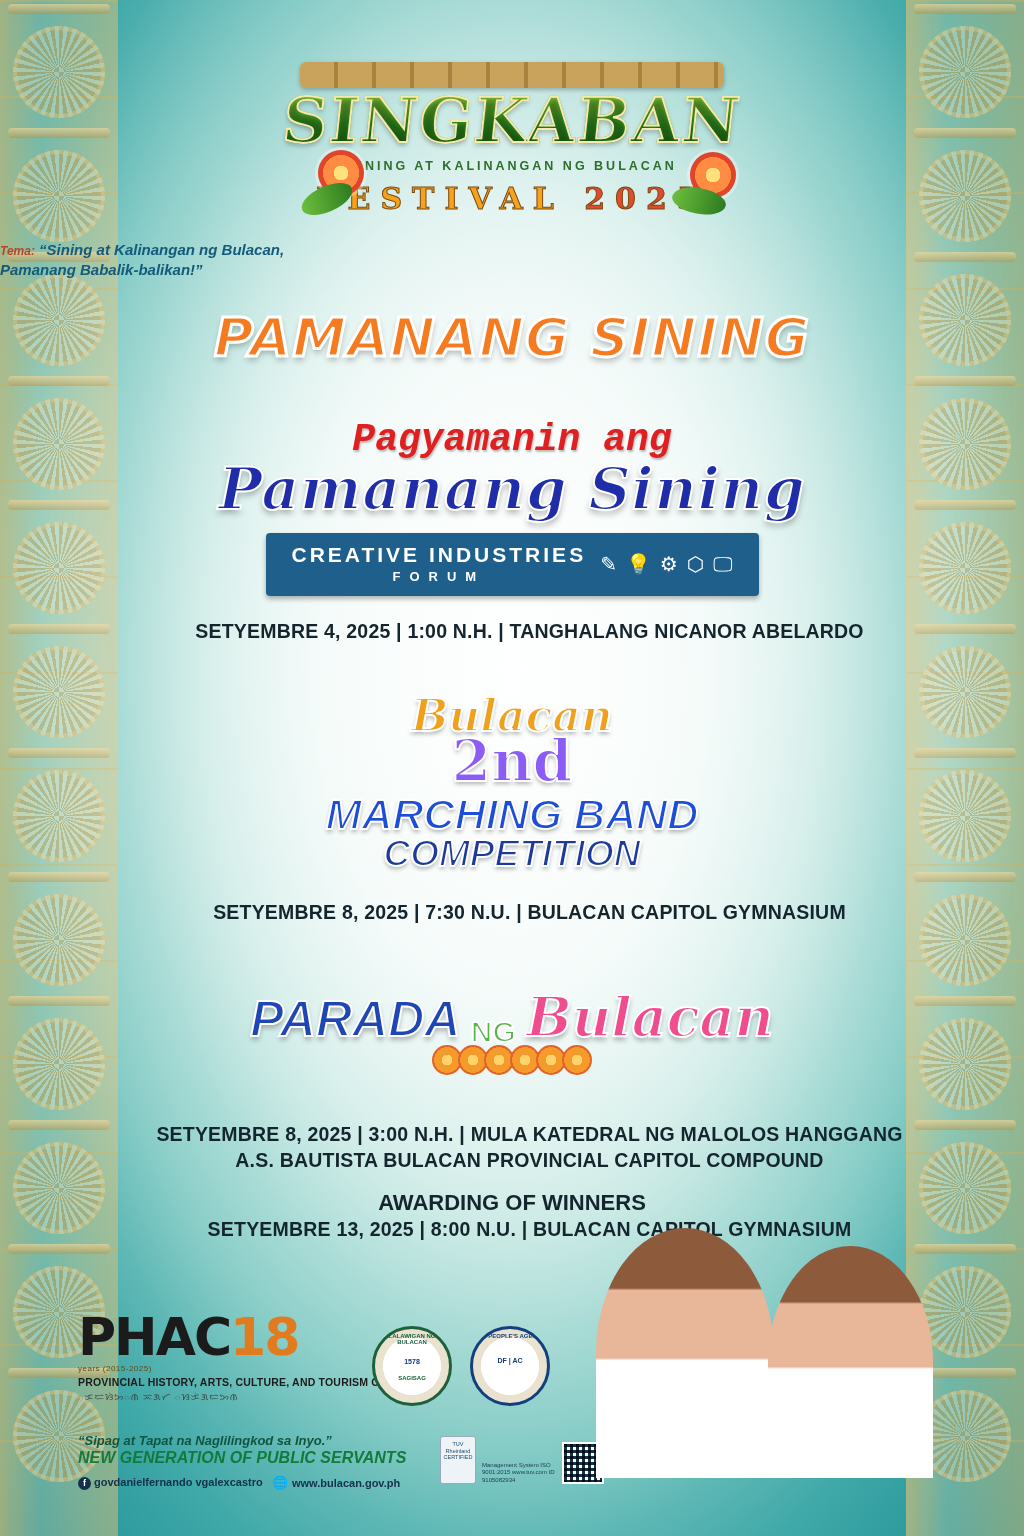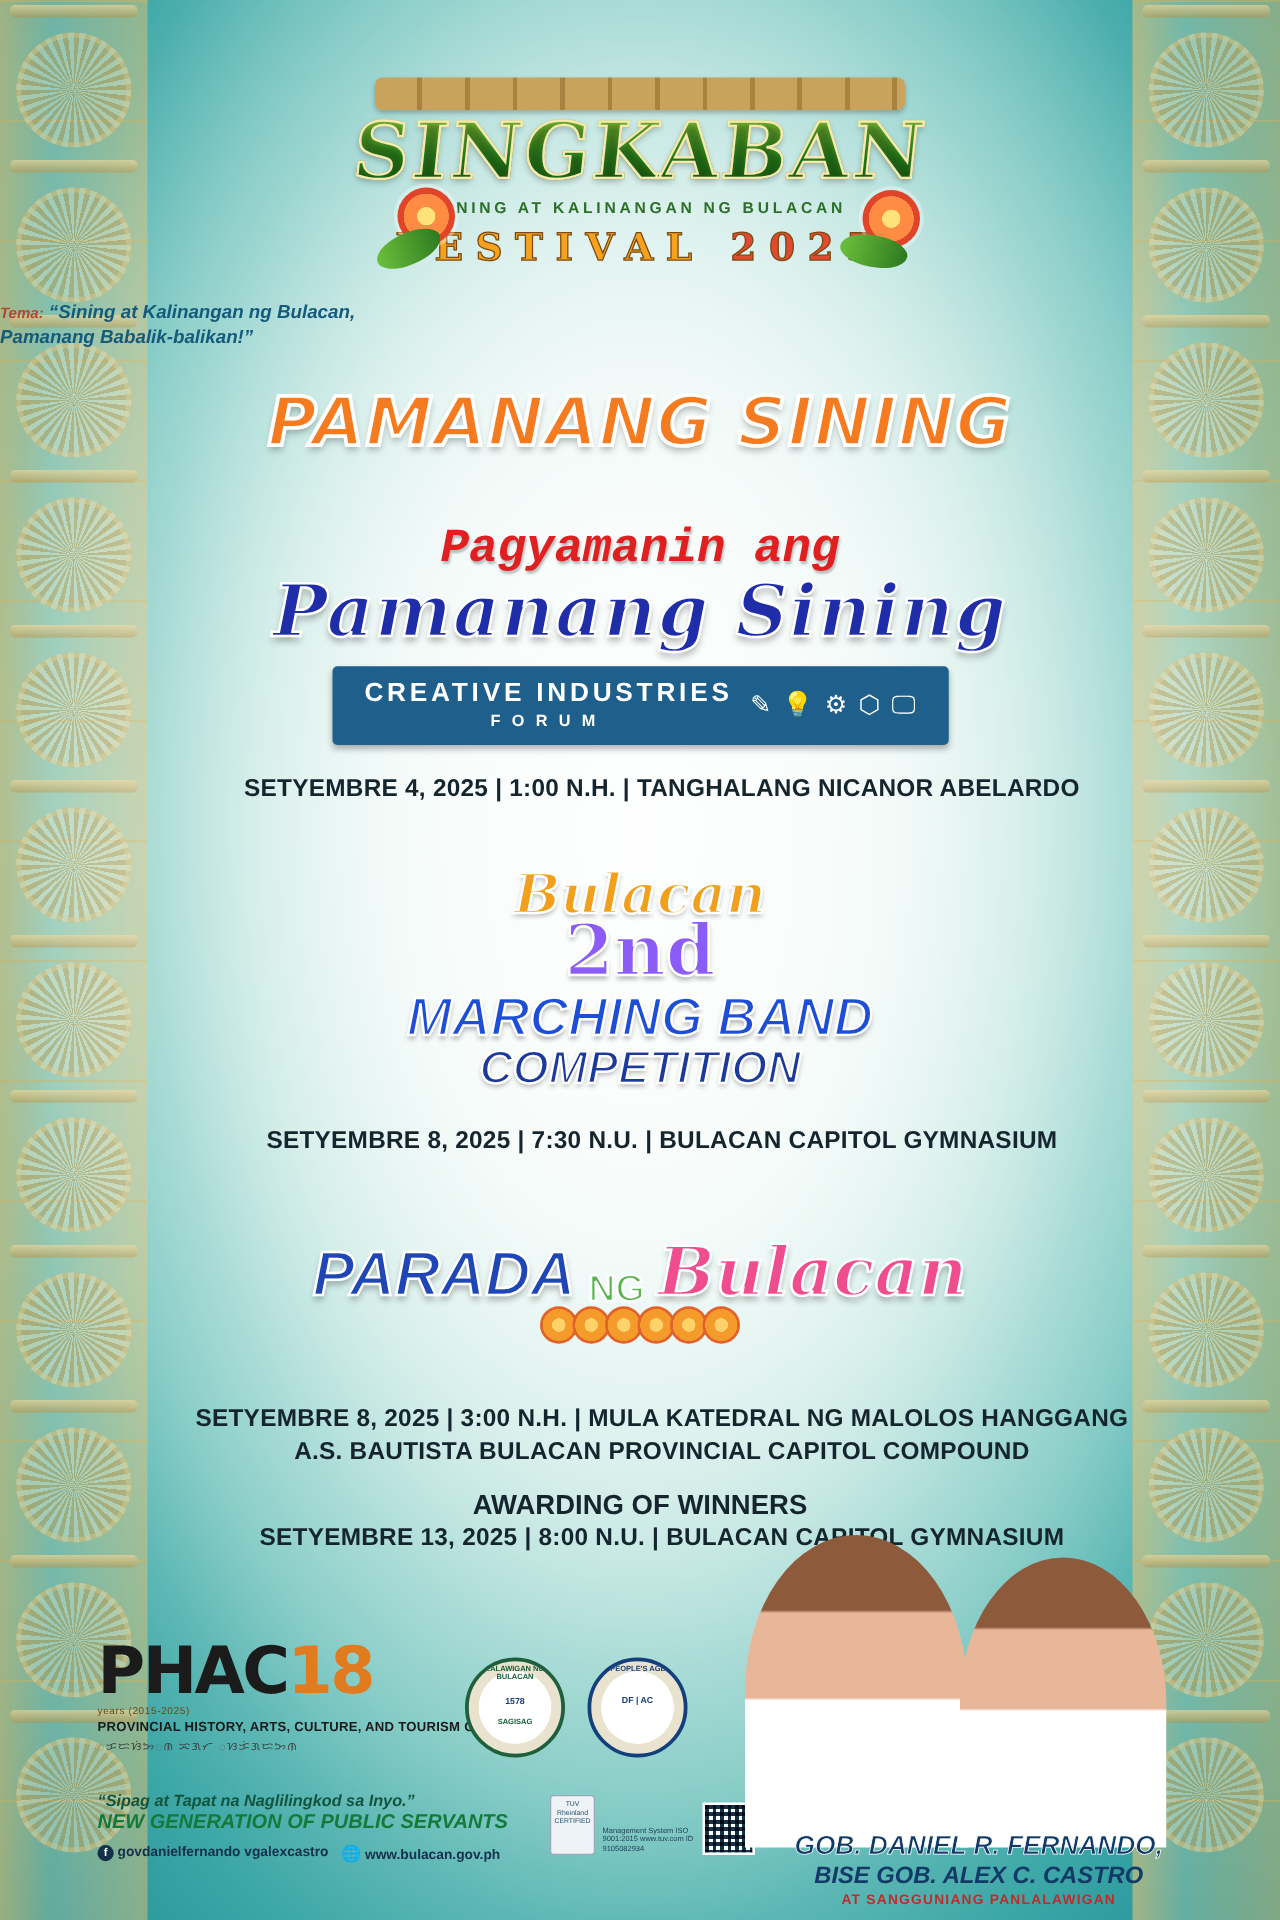--- a/index.html
+++ b/index.html
@@ -395,21 +395,16 @@
 
     <div class="cert-box">
       <div class="cert-badge">TUV Rheinland CERTIFIED</div>
       <div class="cert-text">Management System ISO 9001:2015  www.tuv.com ID 9105082934</div>
       <div class="qr"></div>
     </div>
 
     <div class="officials">
       <div class="photo p1"></div>
       <div class="photo p2"></div>
-      <div class="names">
-        <div class="n1">GOB. DANIEL R. FERNANDO,</div>
-        <div class="n2">BISE GOB. ALEX C. CASTRO</div>
-        <div class="n3">AT SANGGUNIANG PANLALAWIGAN</div>
-      </div>
     </div>
 
   </div>
 </div>
 
 </body></html>

